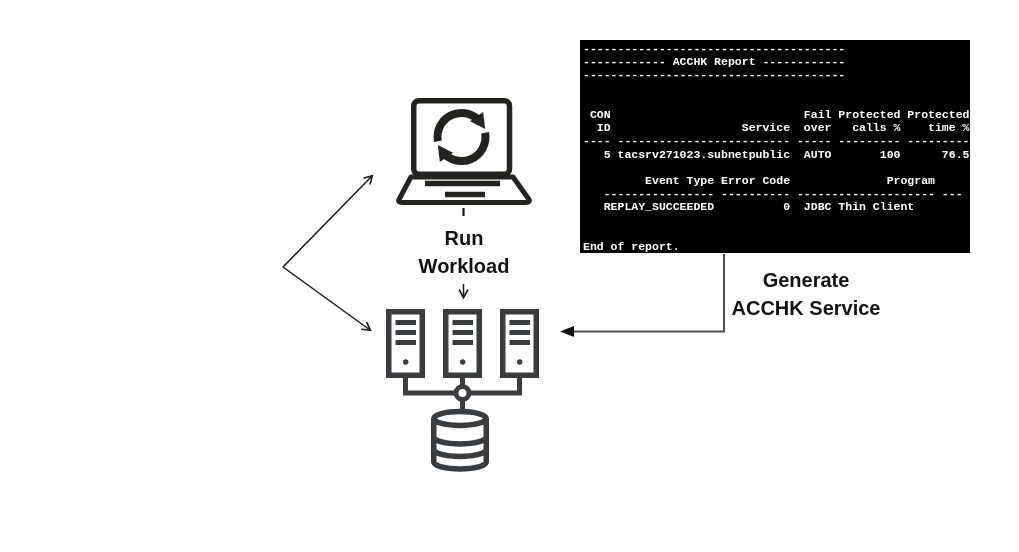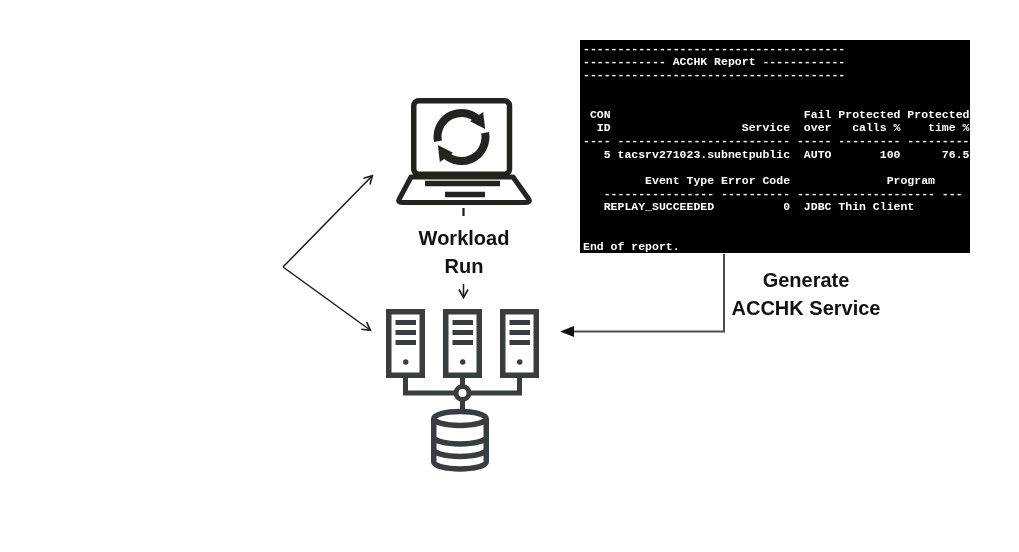--- a/index.html
+++ b/index.html
@@ -73,22 +73,22 @@
     <defs>
       <marker id="openv2" viewBox="0 0 12 12" markerWidth="12" markerHeight="12" refX="8.5" refY="5.5" orient="auto" markerUnits="userSpaceOnUse">
         <path d="M1 1 L9 5.5 L1 10" fill="none" stroke="#1a1a1a" stroke-width="1.6"></path>
       </marker>
     </defs>
     <line x1="8.5" y1="4" x2="8.5" y2="12" stroke="#1a1a1a" stroke-width="2.2"></line>
     <line x1="8.5" y1="80" x2="8.5" y2="93" stroke="#1a1a1a" stroke-width="1.5" marker-end="url(#openv2)"></line>
   </svg>
 
   <div class="abs label" style="left:394px; top:224px; width:140px;">
+    <div>Run</div>
     <div>Workload</div>
-    <div>Run</div>
   </div>
 
   <svg class="abs" style="left:380px; top:305px;" width="165" height="172" viewBox="0 0 165 172">
     <defs>
       <g id="srv">
         <rect x="2.75" y="2.75" width="33.5" height="63.5" stroke="#3a3d40" stroke-width="5.5" fill="#ffffff"></rect>
         <line x1="9.5" y1="13.5" x2="30" y2="13.5" stroke="#3a3d40" stroke-width="5"></line>
         <line x1="9.5" y1="23.5" x2="30" y2="23.5" stroke="#3a3d40" stroke-width="5"></line>
         <line x1="9.5" y1="33.5" x2="30" y2="33.5" stroke="#3a3d40" stroke-width="5"></line>
         <circle cx="19.75" cy="53" r="2.7" fill="#3a3d40"></circle>

